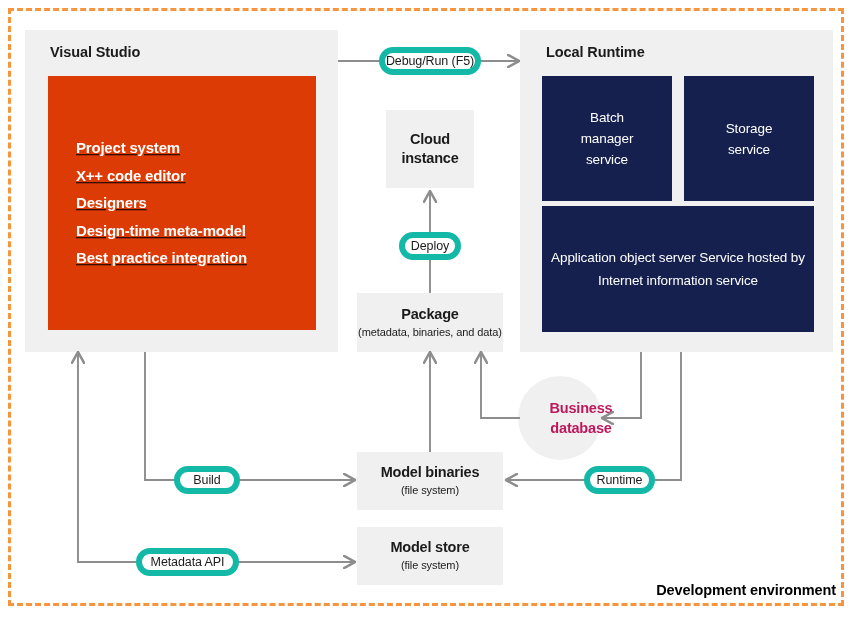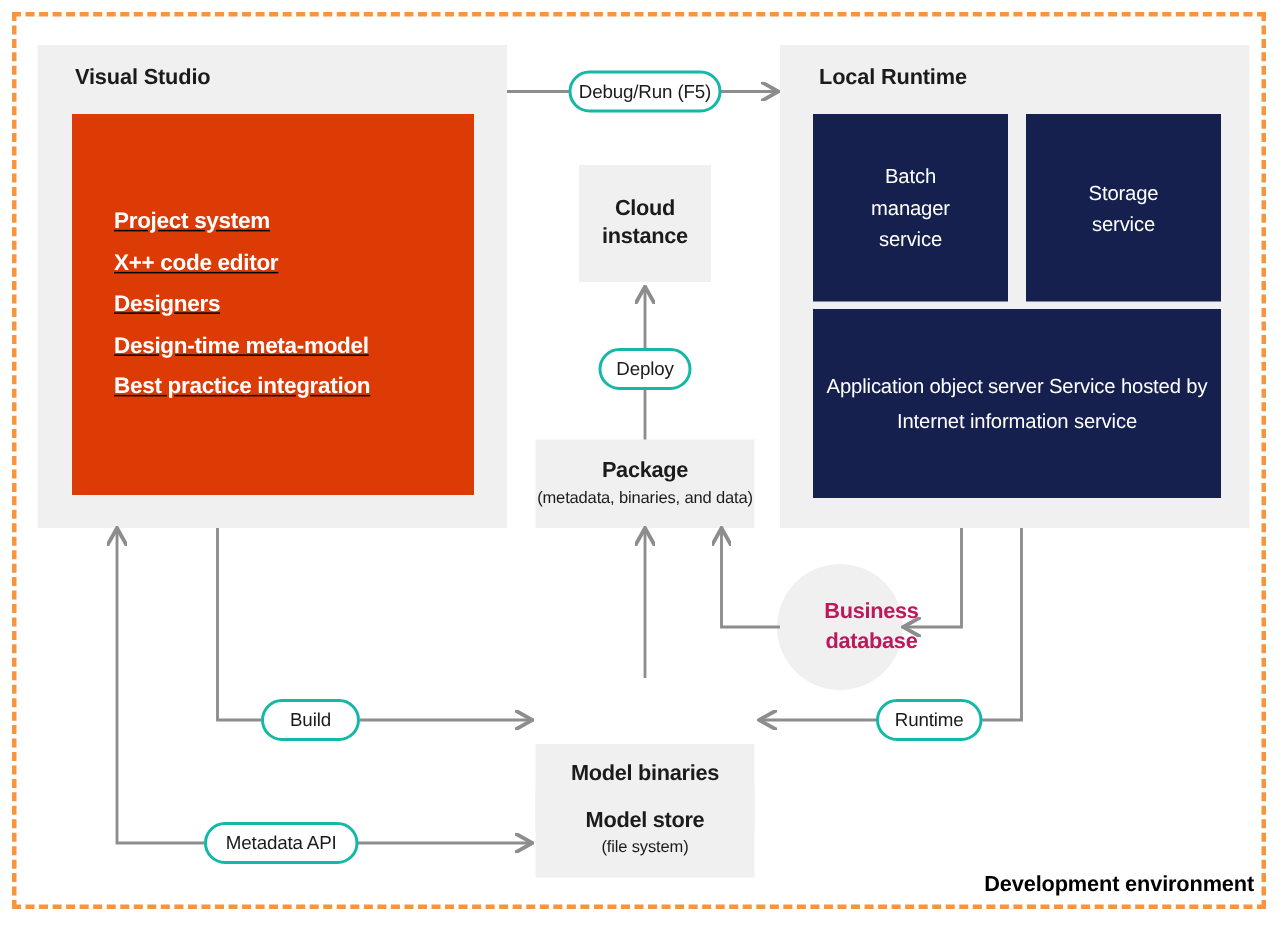--- a/index.html
+++ b/index.html
@@ -128,21 +128,21 @@
     font-size: 14.5px;
     font-weight: bold;
     line-height: 20px;
     letter-spacing: -0.2px;
     margin-left: 42px;
   }
   
   .pill {
     position: absolute;
     background: #ffffff;
-    border: 2px solid #14b8a6;
+    border: 6px solid #14b8a6;
     border-radius: 999px;
     display: flex;
     justify-content: center;
     align-items: center;
     box-sizing: border-box;
     z-index: 6;
   }
   .pill span {
     color: #1b1b1b;
     font-size: 12.5px;
@@ -230,21 +230,21 @@
 
   <div class="block navy" style="left:542px; top:206px; width:272px; height:126px;">
     <span class="navy-label wide" style="display:block; width:256px;">Application object server Service hosted by Internet information service</span>
   </div>
 
   <div class="block grey" style="left:357px; top:293px; width:146px; height:59px;">
     <span class="grey-title">Package</span>
     <span class="grey-sub">(metadata, binaries, and data)</span>
   </div>
 
-  <div class="block grey" style="left:357px; top:452px; width:146px; height:58px;margin-top:44px;">
+  <div class="block grey" style="left:357px; top:452px; width:146px; height:58px;">
     <span class="grey-title">Model binaries</span>
     <span class="grey-sub">(file system)</span>
   </div>
 
   <div class="block grey" style="left:357px; top:527px; width:146px; height:58px;">
     <span class="grey-title">Model store</span>
     <span class="grey-sub">(file system)</span>
   </div>
 
   <div class="circle-node" style="left:518px; top:376px; width:84px; height:84px;">

